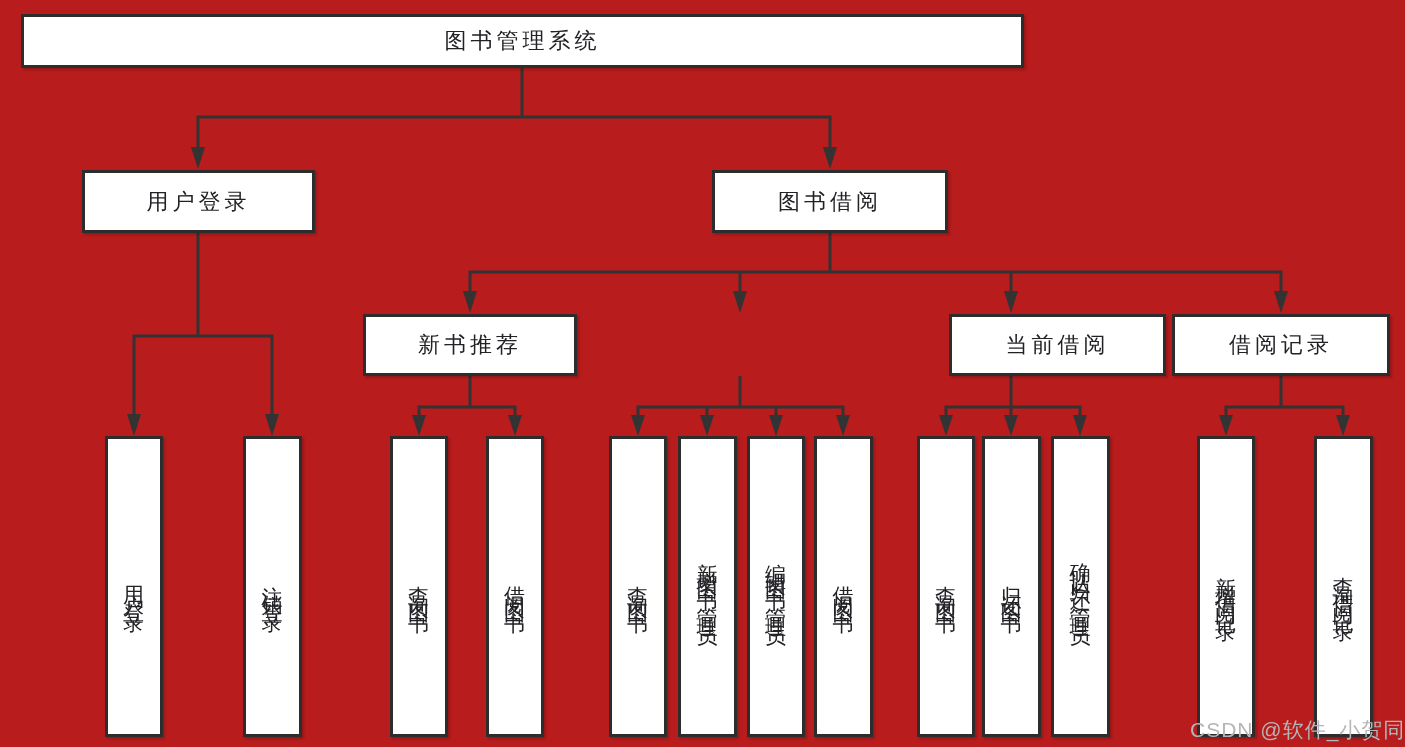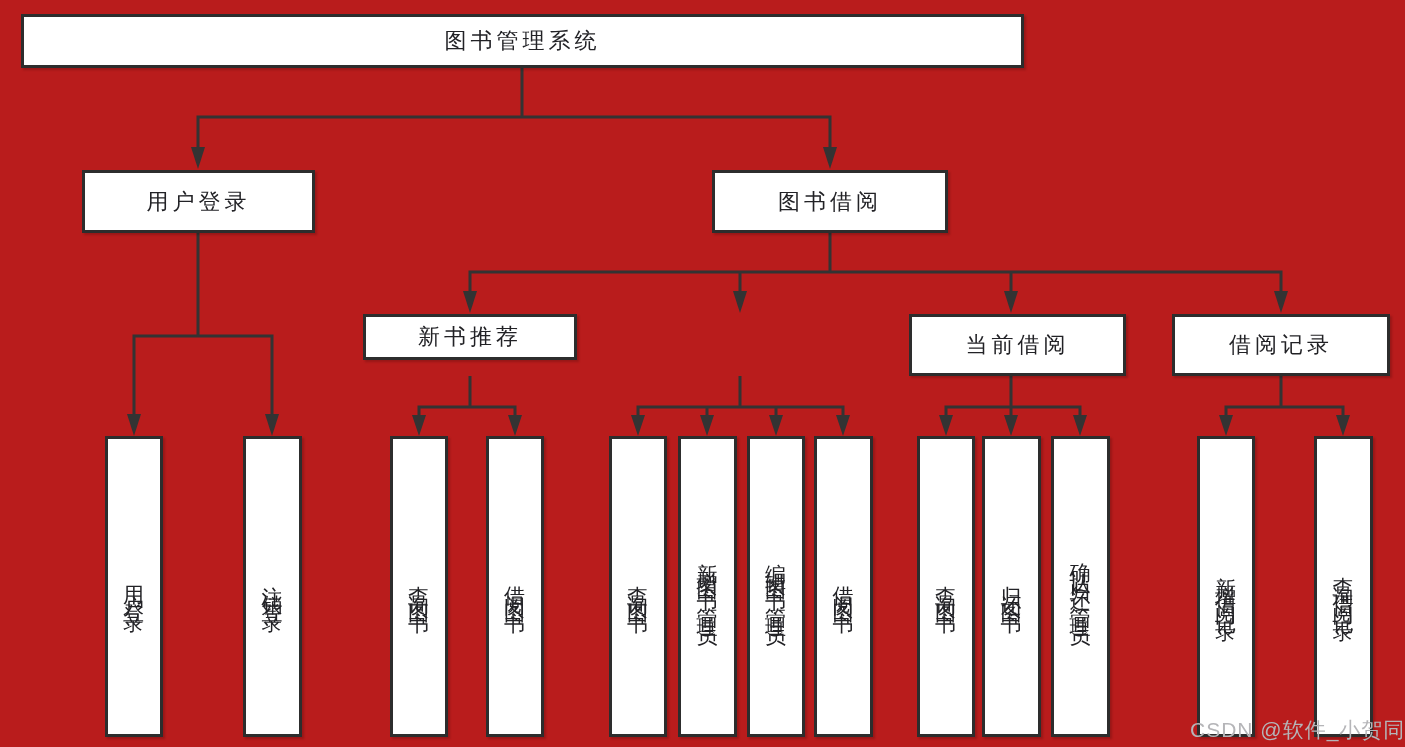--- a/index.html
+++ b/index.html
@@ -107,24 +107,24 @@
     <span class="hlabel">图书管理系统</span>
   </div>
 
   <div class="node" style="left:82px; top:170px; width:233px; height:63px">
     <span class="hlabel">用户登录</span>
   </div>
   <div class="node" style="left:712px; top:170px; width:236px; height:63px">
     <span class="hlabel">图书借阅</span>
   </div>
 
-  <div class="node" style="left:363px; top:314px; width:214px; height:46px">
+  <div class="node" style="left:363px; top:314px; width:214px; height:62px">
     <span class="hlabel">新书推荐</span>
   </div>
-  <div class="node" style="left:909px; top:314px; width:217px; height:62px">
+  <div class="node" style="left:949px; top:314px; width:217px; height:62px">
     <span class="hlabel">当前借阅</span>
   </div>
   <div class="node" style="left:1172px; top:314px; width:218px; height:62px">
     <span class="hlabel">借阅记录</span>
   </div>
 
   <div class="node" style="left:105px; top:436px; width:58px; height:301px">
     <span class="vtext">用户登录</span>
   </div>
   <div class="node" style="left:243px; top:436px; width:59px; height:301px">

